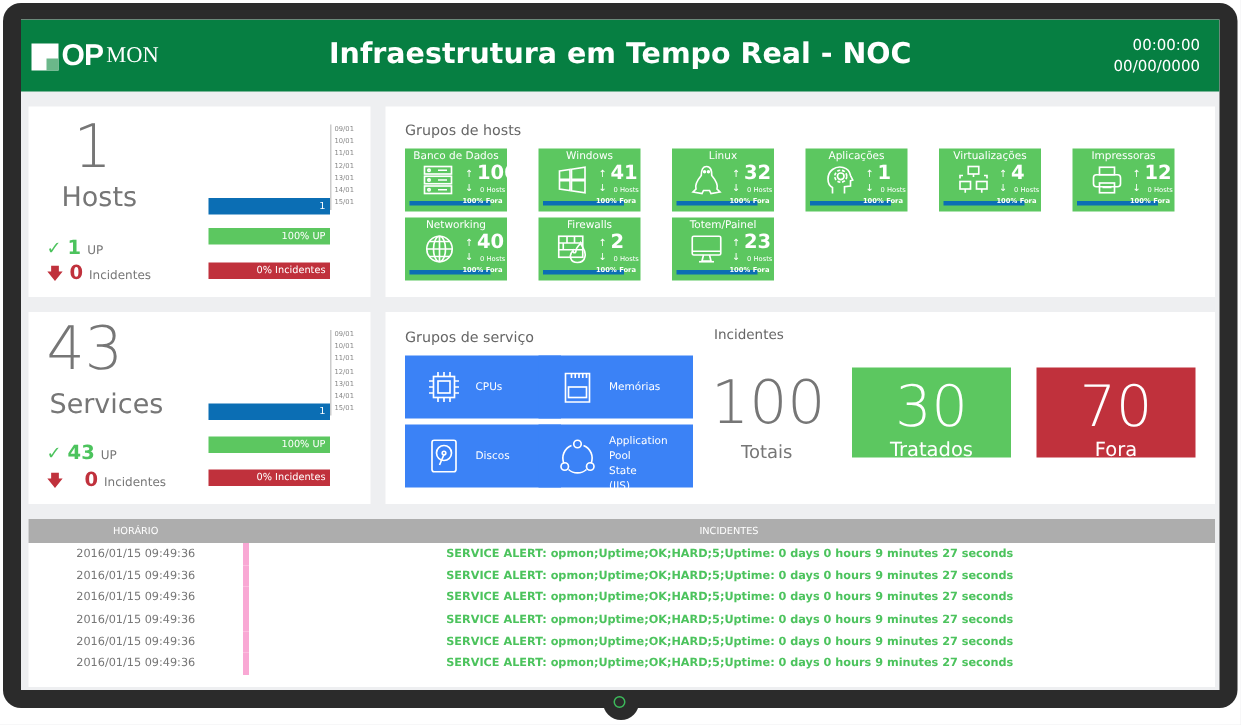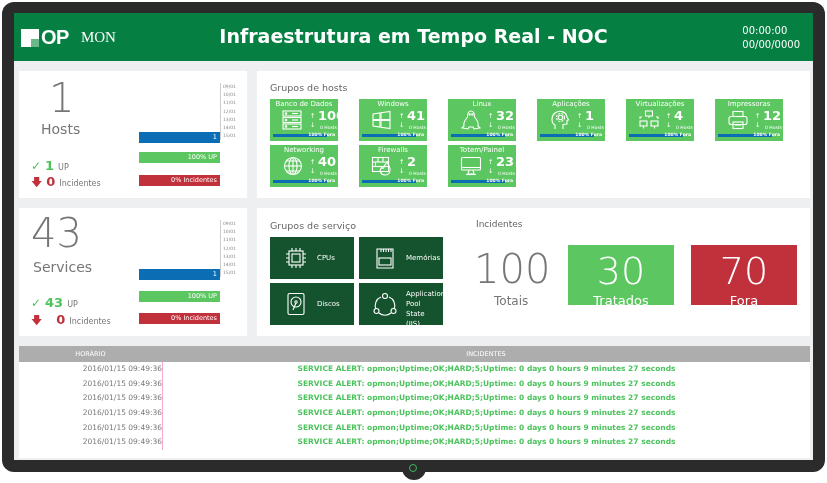--- a/index.html
+++ b/index.html
@@ -6,53 +6,53 @@
   body{width:827px;height:483px;background:#ffffff;position:relative;overflow:hidden;font-family:"DejaVu Sans",sans-serif;}
   .bezel{position:absolute;left:2px;top:2px;width:823px;height:470px;background:#2b2b2b;border-radius:12px;}
   .foot{position:absolute;left:402px;top:462px;width:24px;height:18px;background:#2b2b2b;border-radius:0 0 12px 12px;}
   .led{position:absolute;left:409px;top:464px;width:8px;height:8px;border:1.5px solid #3dbb5b;border-radius:50%;box-sizing:border-box;}
   .screen{position:absolute;left:14px;top:13px;width:799px;height:447px;background:#eeeff1;overflow:hidden;}
   .header{position:absolute;left:0;top:0;width:799px;height:48px;background:#067f42;color:#fff;}
   .logo{position:absolute;left:7px;top:13px;display:flex;align-items:center;}
   .logo-box{width:18px;height:18px;background:#fff;position:relative;}
   .logo-box::after{content:"";position:absolute;right:0;bottom:0;width:8px;height:8px;background:#6bb88a;}
   .logo-op{font-family:"Liberation Sans",sans-serif;font-weight:bold;font-size:20px;margin-left:2px;letter-spacing:-0.5px;}
-  .logo-mon{font-family:"Liberation Serif",serif;font-size:15px;margin-left:12px;}
+  .logo-mon{font-family:"Liberation Serif",serif;font-size:15px;margin-left:2px;}
   .title{position:absolute;left:0;width:799px;top:12px;text-align:center;font-weight:bold;font-size:19px;font-family:"DejaVu Sans",sans-serif;}
-  .clock{position:absolute;right:13px;top:11px;text-align:left;font-size:10px;line-height:14px;}
+  .clock{position:absolute;right:13px;top:11px;text-align:right;font-size:10px;line-height:14px;}
   .card{position:absolute;background:#fff;}
   .big-num{position:absolute;color:#767676;font-family:"DejaVu Sans",sans-serif;font-weight:300;}
-  .big-label{position:absolute;color:#767676;font-size:14px;}
+  .big-label{position:absolute;color:#767676;font-size:18px;}
   .stat{position:absolute;display:flex;align-items:baseline;font-size:8px;color:#777;}
   .stat .n{font-weight:bold;font-size:13px;margin:0 4px;}
   .green{color:#4cc35d;} .red{color:#c0313c;}
   .dates{position:absolute;border-left:1px solid #ccc;padding-left:2px;font-size:4.5px;color:#888;line-height:8.2px;}
   .bar{position:absolute;height:11px;color:#fff;font-size:6.5px;text-align:right;box-sizing:border-box;padding-right:3px;line-height:11px;}
   .sec-title{position:absolute;font-size:9.5px;color:#666;}
   .hg{position:absolute;width:68px;height:42px;background:#5cc760;color:#fff;}
   .hg .name{position:absolute;top:1px;width:100%;text-align:center;font-size:7px;}
   .hg .ico{position:absolute;left:12px;top:11px;width:22px;height:20px;}
   .hg .arr{position:absolute;left:40px;top:13px;font-size:6.5px;line-height:9px;}
   .hg .cnt{position:absolute;left:48px;top:9px;font-weight:bold;font-size:13px;}
   .hg .sub{position:absolute;left:50px;top:26px;font-size:4.5px;}
   .hg .prog{position:absolute;left:3px;top:35px;width:54px;height:3px;background:#0b6eb4;}
   .hg .pct{position:absolute;right:3px;top:33px;font-size:4.5px;font-weight:bold;}
-  .sg{position:absolute;width:84px;height:42px;background:#14532d;color:#fff;}
+  .sg{position:absolute;width:84px;height:42px;background:#3b82f6;color:#fff;padding-left:20px;}
   .sg .ico{position:absolute;left:14px;top:9px;width:24px;height:24px;}
   .sg .lbl{position:absolute;left:47px;font-size:7px;line-height:10px;}
   .inc-box{position:absolute;width:106px;height:60px;color:#fff;text-align:center;}
   .inc-box .v{position:absolute;top:4px;width:100%;font-size:38px;font-weight:300;}
   .inc-box .l{position:absolute;top:48px;width:100%;font-size:13px;}
   .table{position:absolute;left:5px;top:333px;width:791px;height:112px;background:#fff;}
   .thead{position:absolute;left:0;top:0;width:791px;height:16px;background:#adadad;color:#fff;font-size:6.5px;line-height:16px;}
   .th1{position:absolute;left:0;width:143px;text-align:center;}
   .th2{position:absolute;left:143px;width:648px;text-align:center;}
   .tbody{position:absolute;left:0;top:16px;width:791px;}
   .row{position:relative;height:14.7px;font-size:7.5px;line-height:14.7px;}
-  .c1{position:absolute;left:0;width:143px;text-align:right;color:#777;border-right:1px solid #f9a8d4;height:14.7px;}
+  .c1{position:absolute;left:0;width:143px;text-align:center;color:#777;border-right:4px solid #f9a8d4;height:14.7px;}
   .c2{position:absolute;left:144px;width:647px;text-align:center;color:#4cc35d;font-weight:bold;}
   svg{display:block;}
 </style>
 </head>
 <body>
 
 <div class="bezel"></div>
 <div class="foot"></div>
 <div class="led"></div>
 

